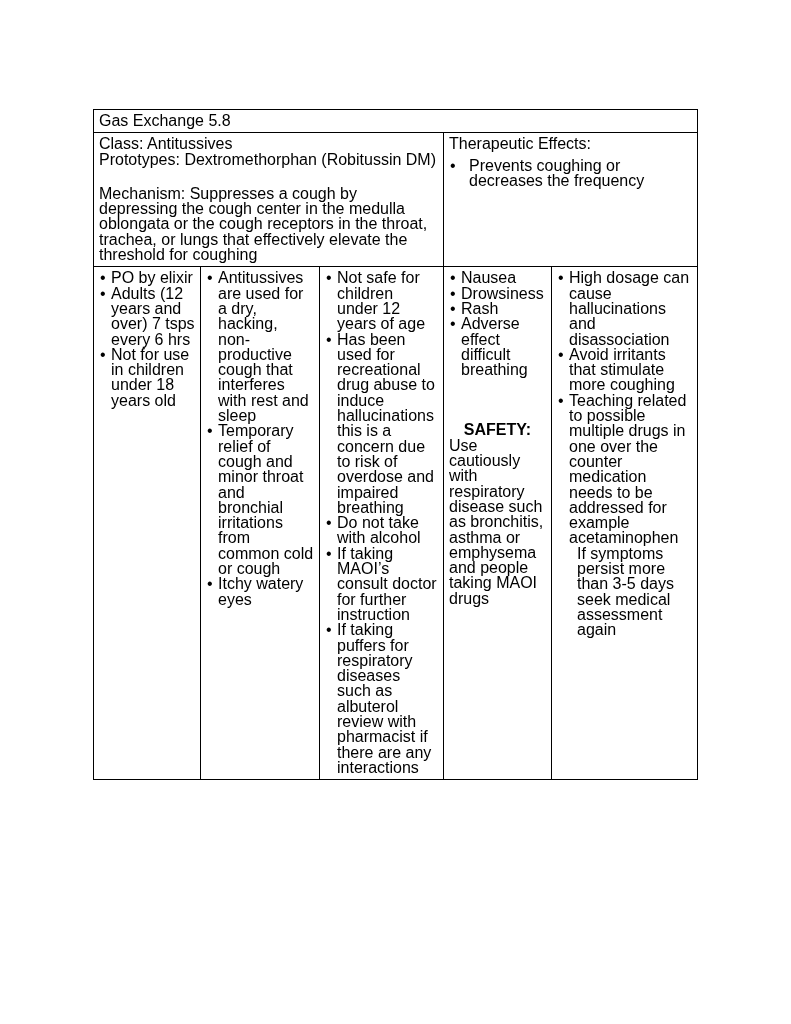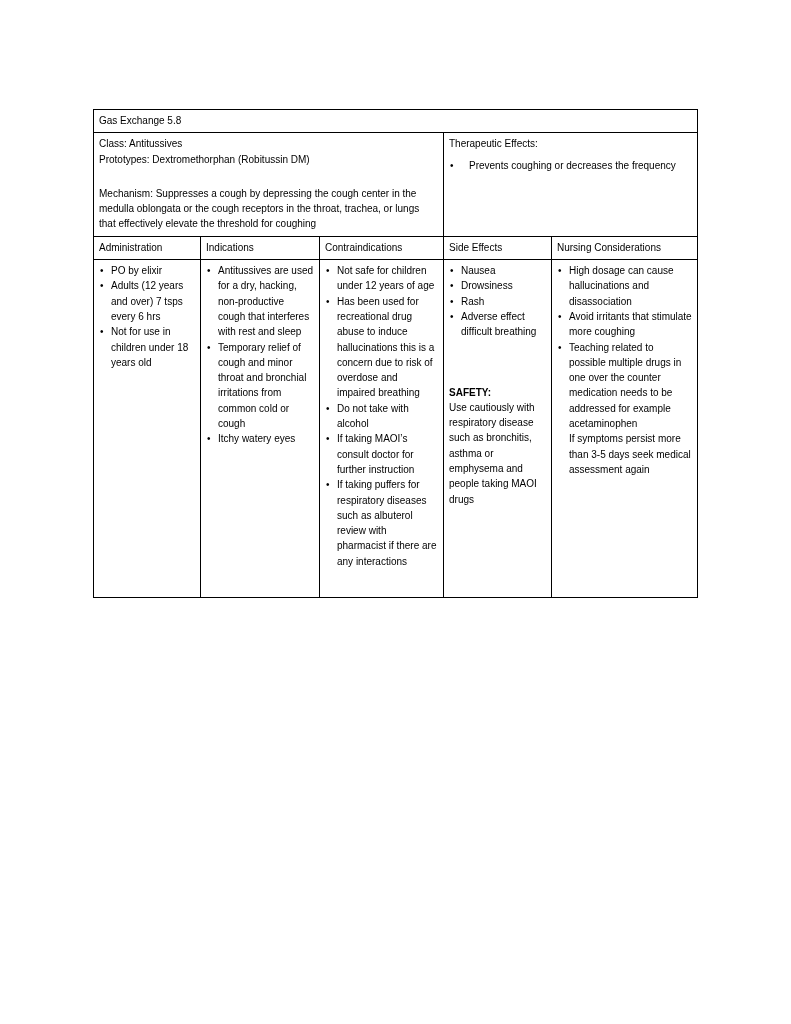--- a/index.html
+++ b/index.html
@@ -33,21 +33,21 @@
     border-collapse: collapse;
     table-layout: fixed;
     background: #ffffff;
   }
 
   .drug-table td,
   .drug-table th {
     border: 1px solid #000000;
     vertical-align: top;
     padding: 3px 5px 4px 5px;
-    font-size: 10px;
+    font-size: 16px;
     line-height: 15.3px;
     text-align: left;
     font-weight: normal;
   }
 
   
   .title-cell {
     font-weight: bold;
     font-size: 11px;
     line-height: 15px;
@@ -125,27 +125,28 @@
     position: absolute;
     left: -11px;
     top: 0;
   }
   .safety-block {
     margin-top: 45px;
   }
   .safety-head {
     font-weight: bold;
     display: block;
+    text-align: center;
   }
   .safety-body {
     display: block;
   }
   .trailing-note {
     display: block;
-    margin-left: 0;
+    margin-left: 8px;
   }
 
   
   .c1 { width: 107px; }
   .c2 { width: 119px; }
   .c3 { width: 124px; }
   .c4 { width: 108px; }
   .c5 { width: 146px; }
 </style>
 </head>
@@ -175,27 +176,20 @@
           <span class="mech">Mechanism:  Suppresses a cough by depressing the cough center in the medulla oblongata or the cough receptors in the throat, trachea, or lungs that effectively elevate the threshold for coughing</span>
         </td>
         <td class="therapeutic-cell" colspan="2">
           <span class="te-head">Therapeutic Effects:</span>
           <ul>
             <li>Prevents coughing or decreases the frequency</li>
           </ul>
         </td>
       </tr>
 
-      <tr>
-        <td class="col-head">Administration</td>
-        <td class="col-head">Indications</td>
-        <td class="col-head">Contraindications</td>
-        <td class="col-head">Side Effects</td>
-        <td class="col-head">Nursing Considerations</td>
-      </tr>
 
       <tr>
 
         <td class="body-cell">
           <ul>
             <li>PO by elixir</li>
             <li>Adults (12 years and over) 7 tsps every 6 hrs</li>
             <li>Not for use in children under 18 years old</li>
           </ul>
         </td>

